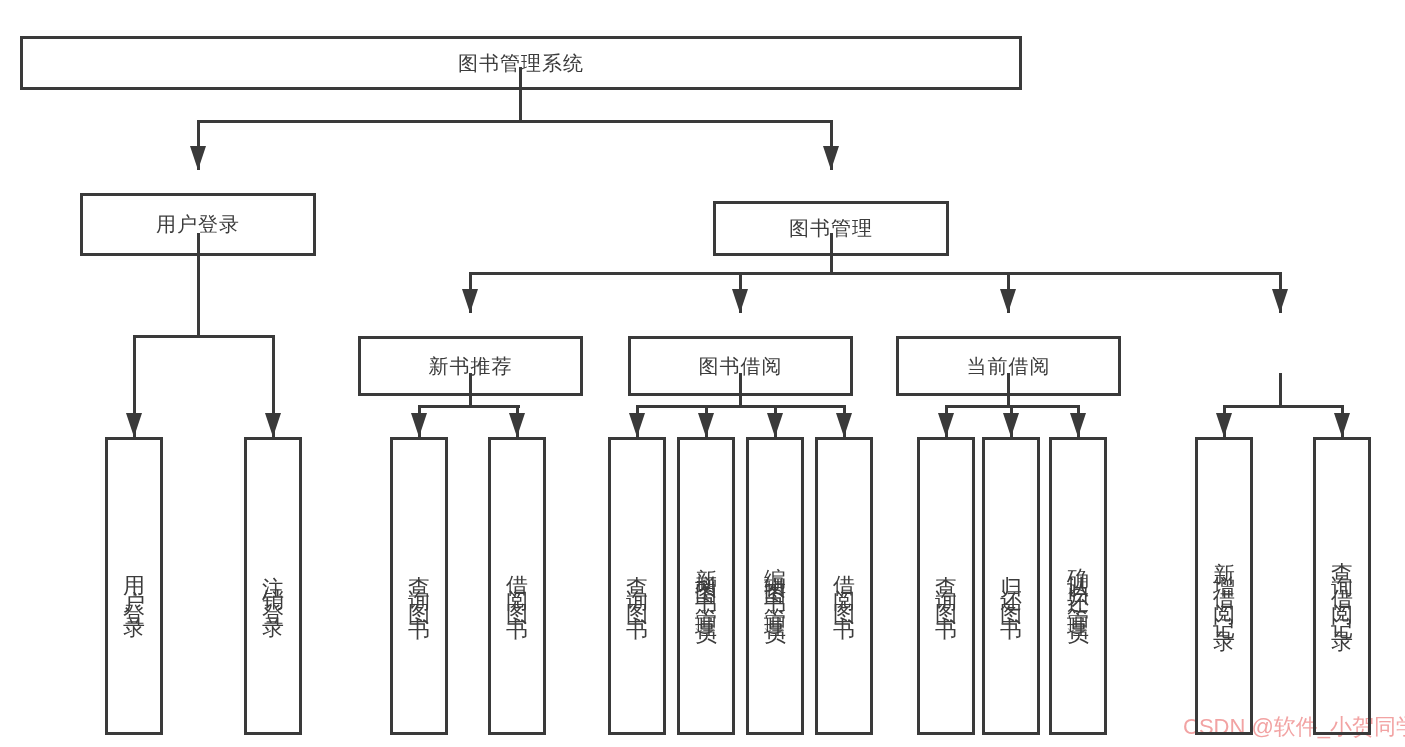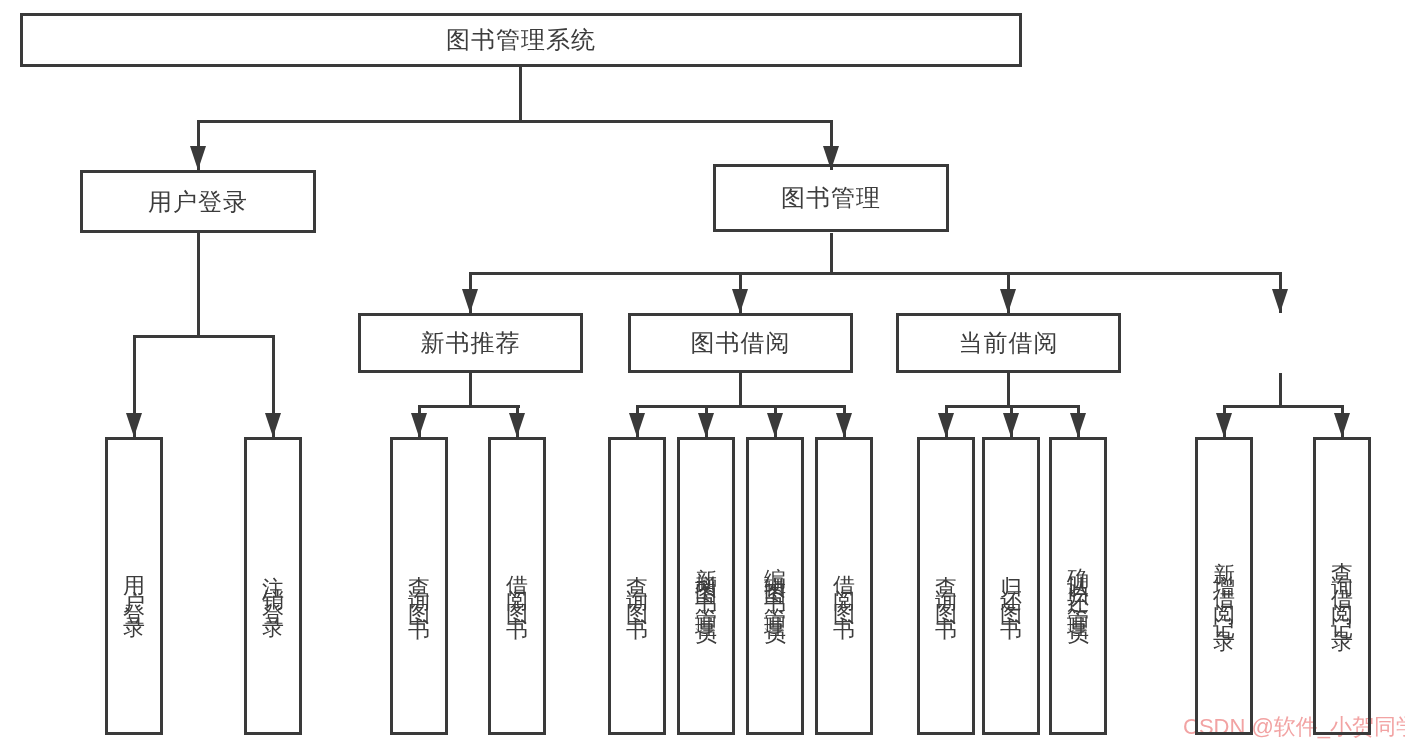--- a/index.html
+++ b/index.html
@@ -5,41 +5,41 @@
   html,body{margin:0;padding:0;background:#ffffff;}
   .canvas{
     position:relative;width:1405px;height:747px;background:#ffffff;
     font-family:"Liberation Sans","DejaVu Sans",sans-serif;overflow:hidden;
   }
   .node{
     position:absolute;box-sizing:border-box;border:3px solid #3a3a3a;
     display:flex;align-items:center;justify-content:center;
     color:#3c3c3c;z-index:2;background:transparent;
   }
-  .node.h{font-size:24px;letter-spacing:1px;}
+  .node.h{font-size:20px;letter-spacing:1px;margin-top:23px;}
   .node.v{
     writing-mode:vertical-rl;text-orientation:mixed;
     font-size:22px;letter-spacing:14px;
   }
   .node.v.long{letter-spacing:8px;}
   .vline{position:absolute;width:3px;background:#3a3a3a;z-index:1;}
   .hline{position:absolute;height:3px;background:#3a3a3a;z-index:1;}
   .arrow{
     position:absolute;width:0;height:0;z-index:1;
     border-left:8px solid transparent;border-right:8px solid transparent;
     border-top:24px solid #3a3a3a;
   }
   .watermark{
     position:absolute;left:1183px;top:712px;z-index:0;
     font-size:22px;color:#f2a3a3;white-space:nowrap;
   }
   
   #n-root{left:20px;top:13px;width:1002px;height:54px;}
   #n-user-login-group{left:80px;top:170px;width:236px;height:63px;}
-  #n-book-mgmt{left:713px;top:164px;width:236px;height:68px;}
+  #n-book-mgmt{left:713px;top:178px;width:236px;height:55px;}
   #n-new-book-rec{left:358px;top:313px;width:225px;height:60px;}
   #n-book-borrow{left:628px;top:313px;width:225px;height:60px;}
   #n-current-borrow{left:896px;top:313px;width:225px;height:60px;}
   #n-borrow-records{left:1168px;top:313px;width:225px;height:60px;}
   .leaf{top:437px;width:58px;height:298px;}
   #n-user-login{left:105px;}
   #n-logout{left:244px;}
   #n-rec-query{left:390px;}
   #n-rec-borrow{left:488px;}
   #n-bb-query{left:608px;}

